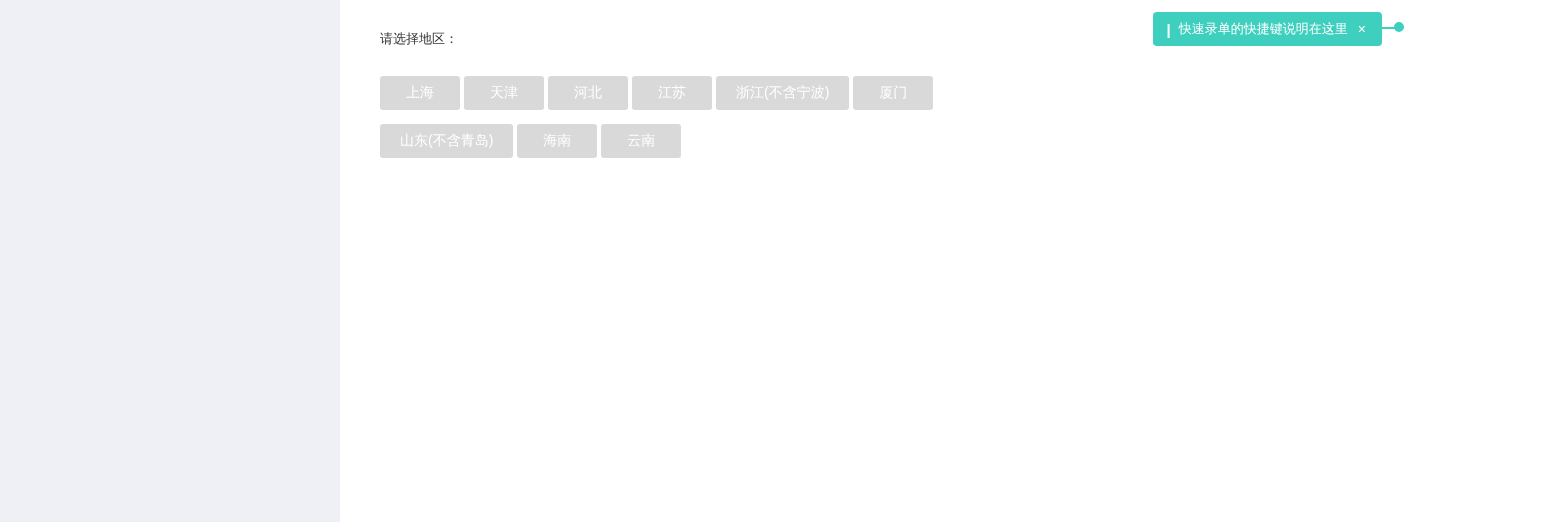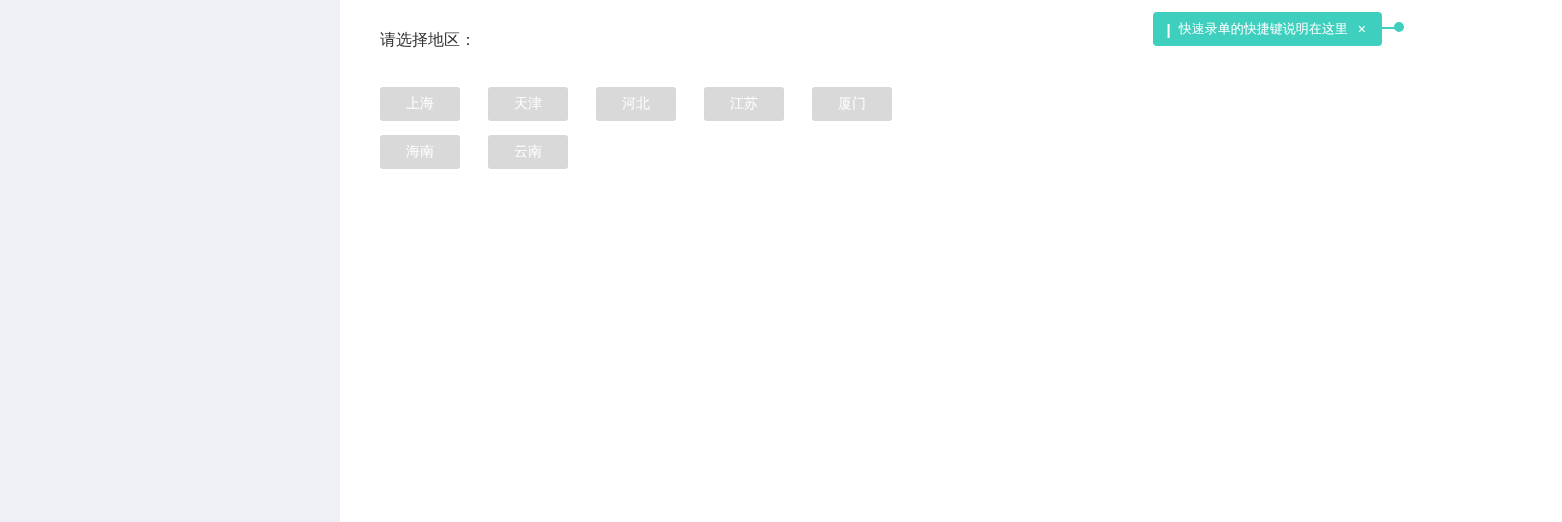--- a/index.html
+++ b/index.html
@@ -30,30 +30,30 @@
       position: absolute;
       left: 340px;
       top: 0;
       width: 1222px;
       height: 522px;
       background: #ffffff;
       padding: 30px 40px;
     }
 
     .page-label {
-      font-size: 16px;
+      font-size: 13px;
       color: #333333;
-      margin-bottom: 36px;
+      margin-bottom: 28px;
       font-weight: normal;
     }
 
     .region-buttons-row {
       display: flex;
       flex-wrap: nowrap;
-      gap: 28px;
+      gap: 4px;
       margin-bottom: 14px;
       align-items: center;
     }
 
     .region-btn {
       background: #d9d9d9;
       border: none;
       border-radius: 3px;
       color: #ffffff;
       font-size: 14px;
@@ -125,25 +125,27 @@
 
 <div class="main-content">
   <div class="page-label">请选择地区：</div>
 
   <div class="region-buttons-row">
 
   <button class="region-btn">上海</button>
       <button class="region-btn">天津</button>
       <button class="region-btn">河北</button>
       <button class="region-btn">江苏</button>
+      <button class="region-btn">浙江(不含宁波)</button>
       <button class="region-btn">厦门</button>
     </div>
 
   <div class="region-buttons-row">
 
+  <button class="region-btn">山东(不含青岛)</button>
       <button class="region-btn">海南</button>
       <button class="region-btn">云南</button>
     </div>
 </div>
 
 <div class="tooltip-bar">
   <span class="bar-icon">|</span>
   <span>快速录单的快捷键说明在这里</span>
   <button class="close-btn">×</button>
 </div>

